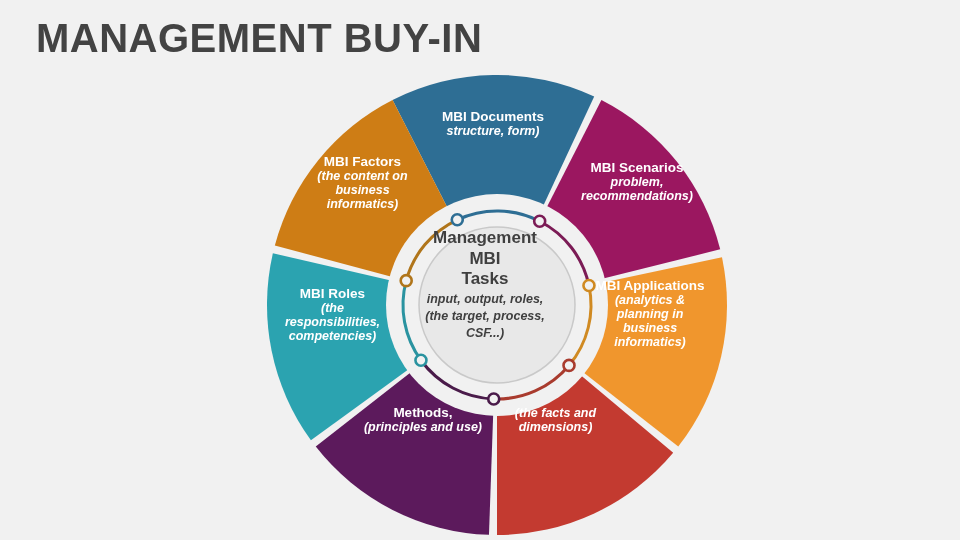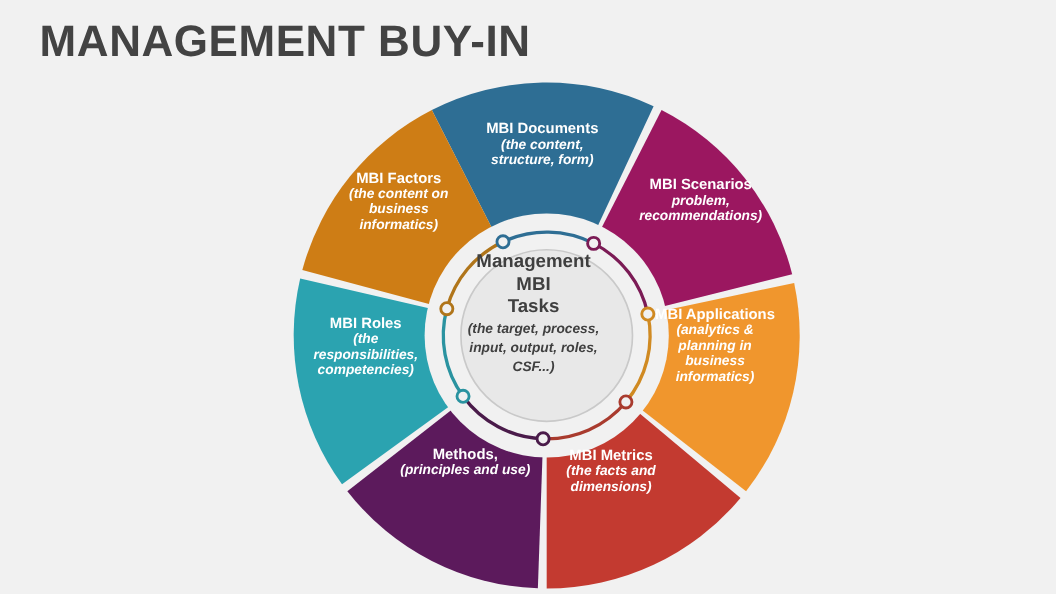--- a/index.html
+++ b/index.html
@@ -103,37 +103,35 @@
           <circle cx="321.95" cy="210.46" r="5.5" fill="#f1f1f1" stroke="#D08A22" stroke-width="2.6"></circle>
           <circle cx="302.01" cy="290.42" r="5.5" fill="#f1f1f1" stroke="#A93B2E" stroke-width="2.6"></circle>
           <circle cx="226.72" cy="323.94" r="5.5" fill="#f1f1f1" stroke="#4A1B4A" stroke-width="2.6"></circle>
           <circle cx="153.95" cy="285.25" r="5.5" fill="#f1f1f1" stroke="#2A93A0" stroke-width="2.6"></circle>
           <circle cx="139.20" cy="205.67" r="5.5" fill="#f1f1f1" stroke="#B0751A" stroke-width="2.6"></circle>
         </g>
     </svg>
     <div id="seg-labels">
         <div class="seg-label" style="left: 146px; top: 34px; width: 160px;">
           <span class="ttl">MBI Documents</span>
-          <span class="sub">(the content,</span>
           <span class="sub">structure, form)</span>
         </div>
         <div class="seg-label" style="left: 290px; top: 85px; width: 160px;">
           <span class="ttl">MBI Scenarios</span>
           <span class="sub">problem,</span>
           <span class="sub">recommendations)</span>
         </div>
         <div class="seg-label" style="left: 328px; top: 203px; width: 110px;">
           <span class="ttl">MBI Applications</span>
           <span class="sub">(analytics &amp;</span>
           <span class="sub">planning in</span>
           <span class="sub">business</span>
           <span class="sub">informatics)</span>
         </div>
         <div class="seg-label" style="left: 216px; top: 331px; width: 145px;">
-          <span class="ttl">MBI Metrics</span>
           <span class="sub">(the facts and</span>
           <span class="sub">dimensions)</span>
         </div>
         <div class="seg-label" style="left: 81px; top: 330px; width: 150px;">
           <span class="ttl">Methods,</span>
           <span class="sub">(principles and use)</span>
         </div>
         <div class="seg-label" style="left: 3px; top: 211px; width: 125px;">
           <span class="ttl">MBI Roles</span>
           <span class="sub">(the</span>
@@ -146,18 +144,18 @@
           <span class="sub">business</span>
           <span class="sub">informatics)</span>
         </div>
       </div>
   </div>
 
   <div id="center-text">
     <span class="ctitle">Management</span>
     <span class="ctitle">MBI</span>
     <span class="ctitle">Tasks</span>
+    <span class="csub">input, output, roles,</span>
     <span class="csub">(the target, process,</span>
-    <span class="csub">input, output, roles,</span>
     <span class="csub">CSF...)</span>
   </div>
 
 </div>
 
 </body></html>

